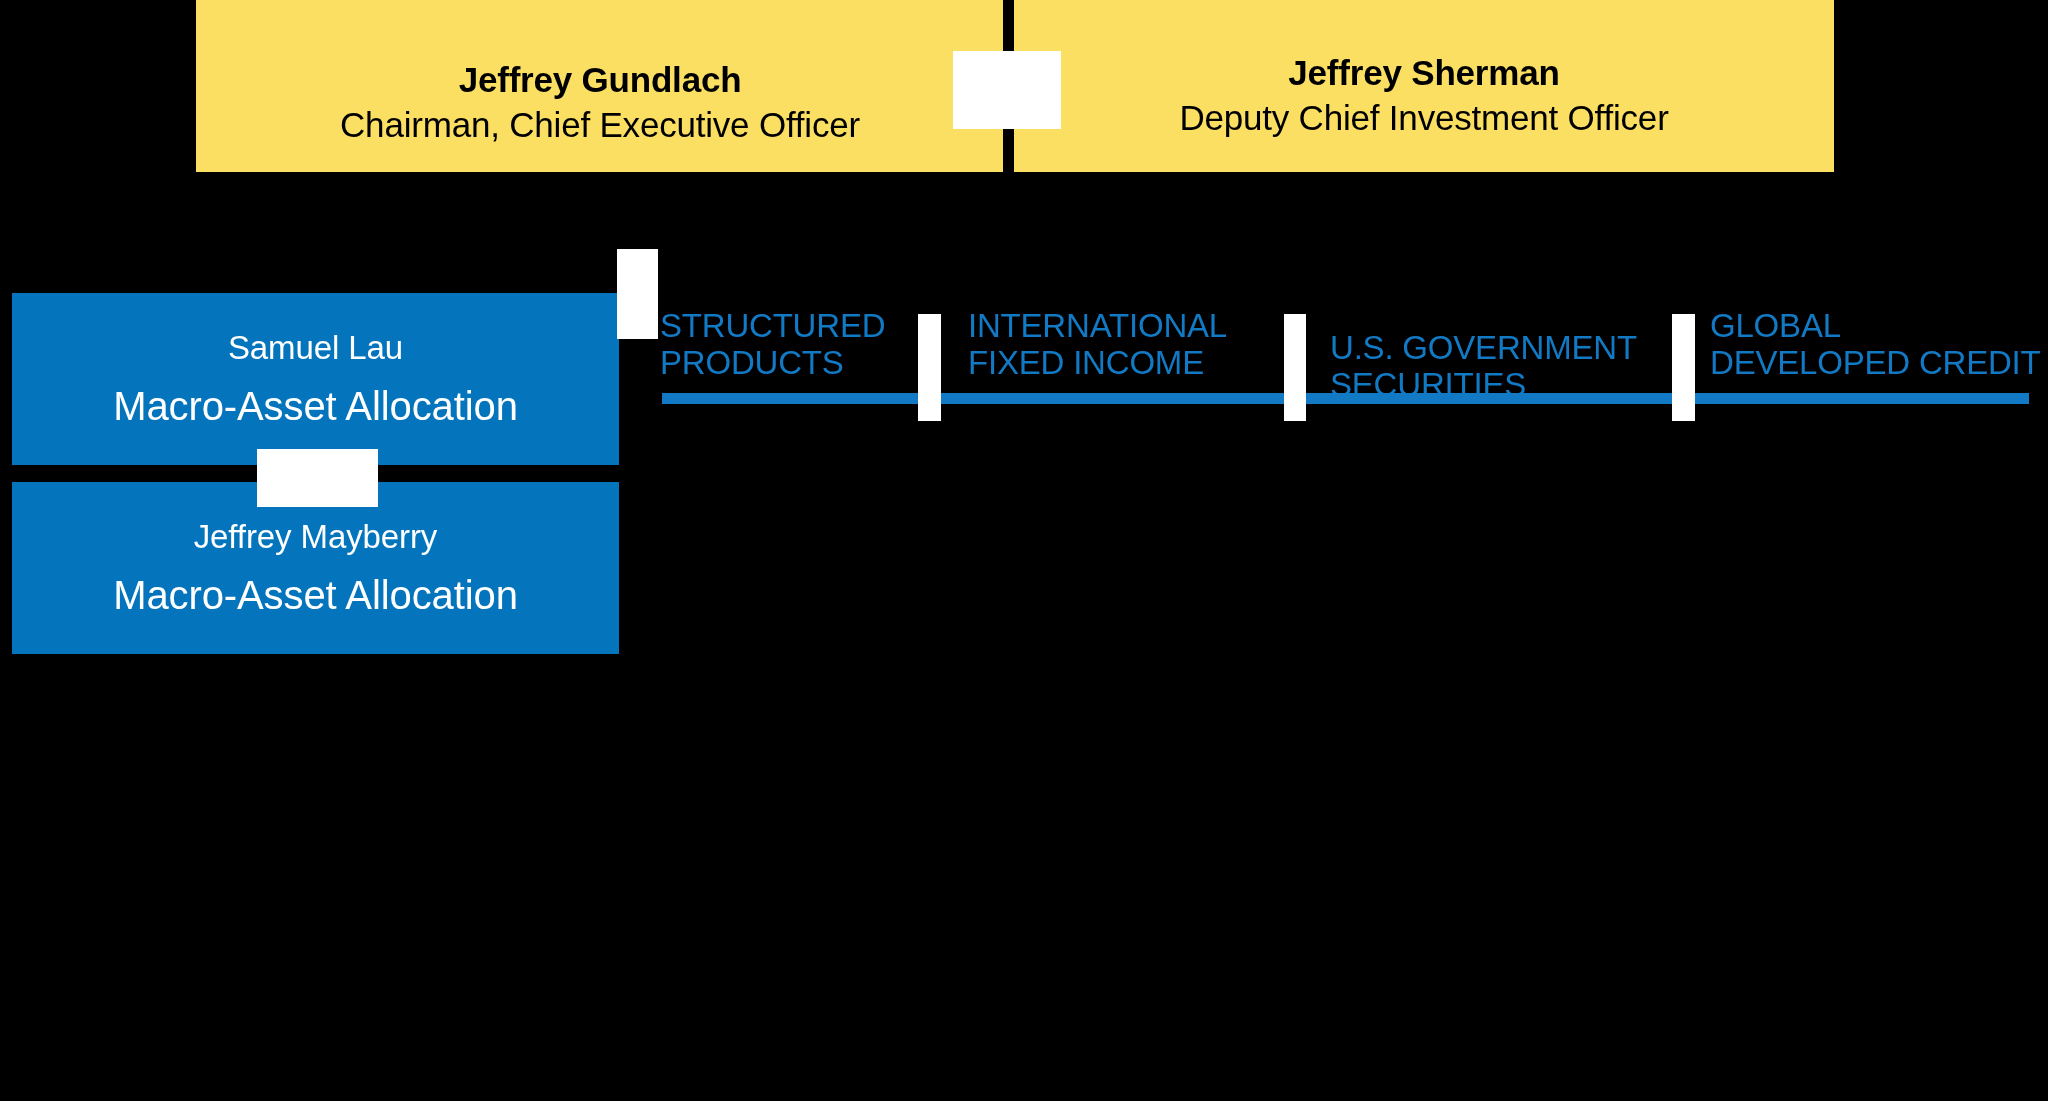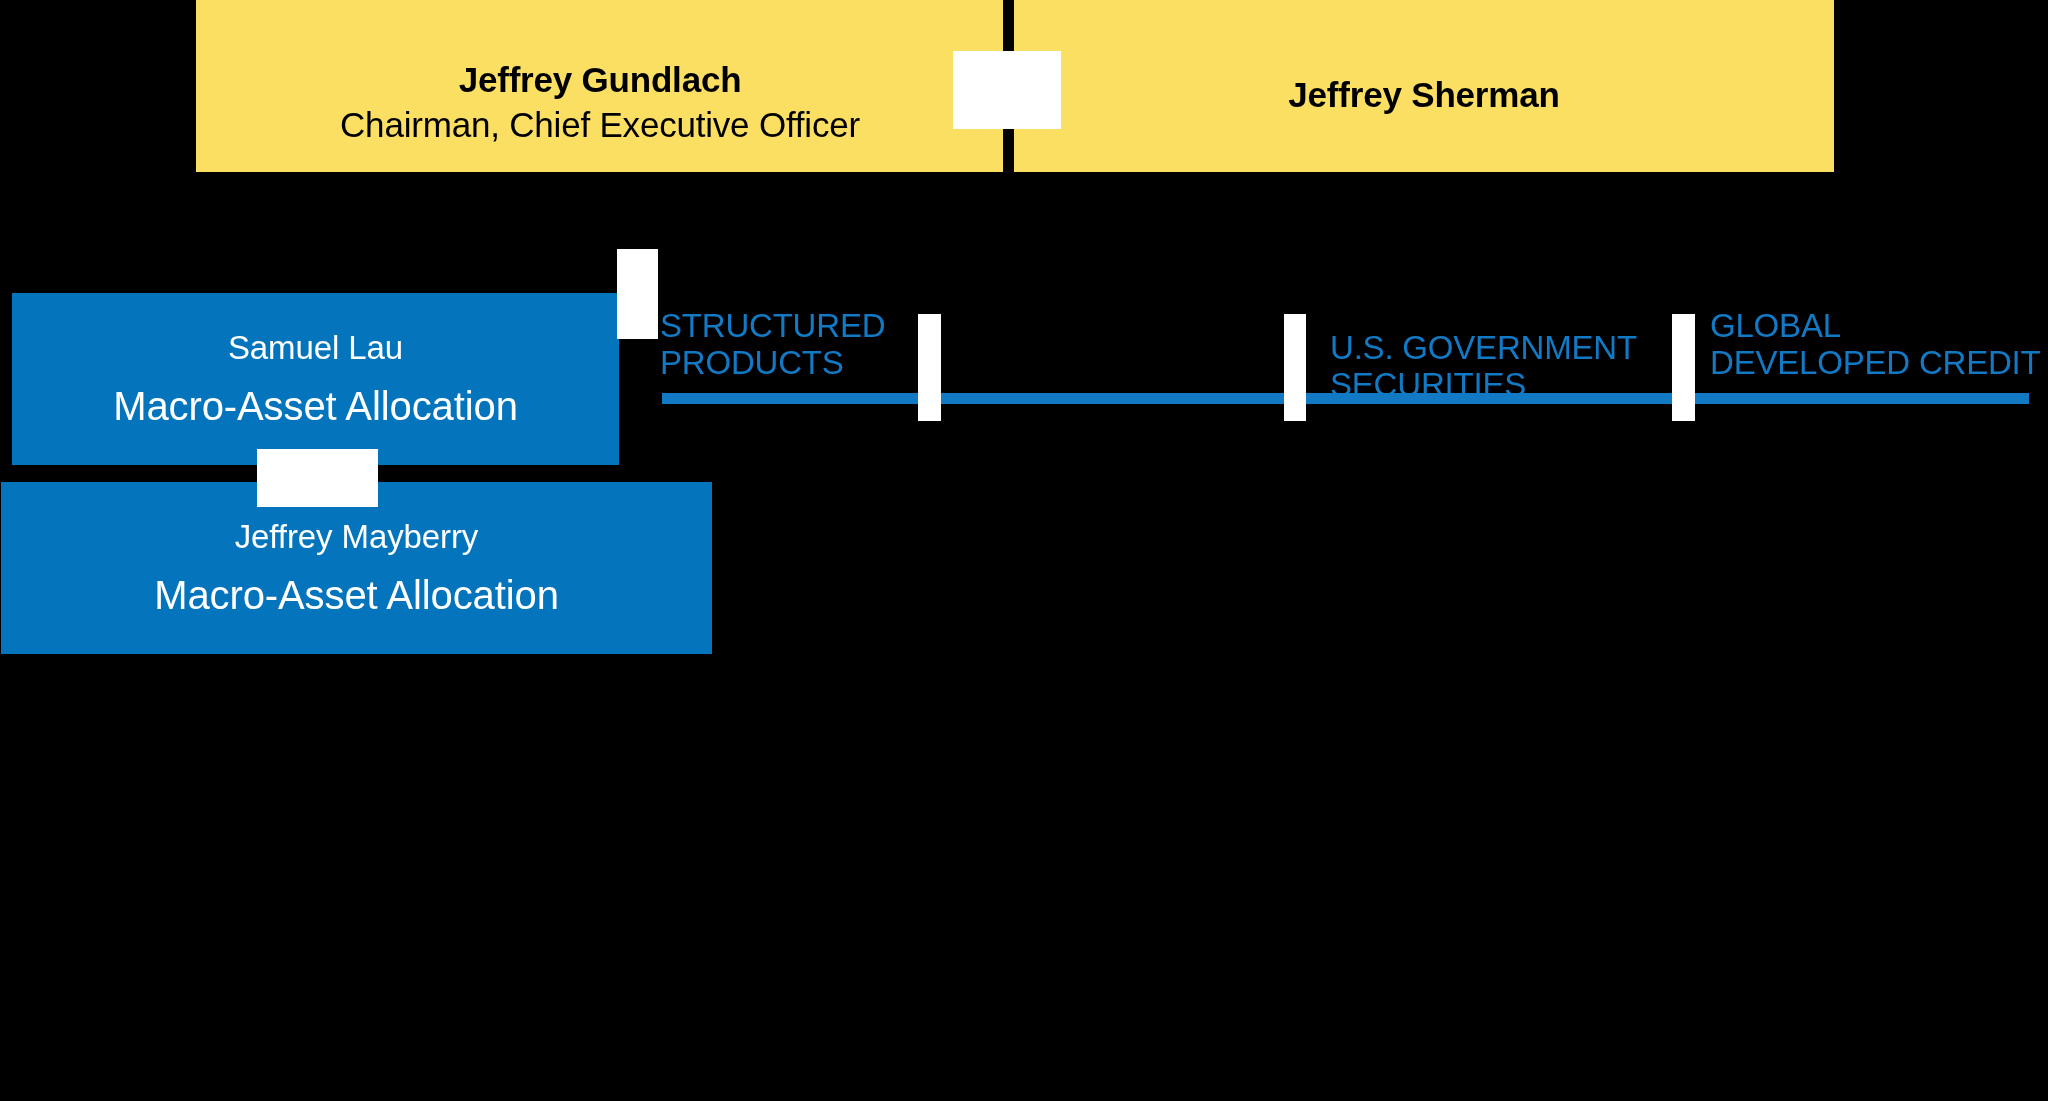--- a/index.html
+++ b/index.html
@@ -107,23 +107,23 @@
     margin-top: 14px;
   }
 
   #team-lau {
     left: 12px;
     top: 293px;
     width: 607px;
     height: 172px;
   }
   #team-mayberry {
-    left: 1px;
+    left: 12px;
     top: 482px;
-    width: 711px;
+    width: 607px;
     height: 172px;
   }
 
   
   #team-connector {
     position: absolute;
     left: 257px;
     top: 449px;
     width: 121px;
     height: 58px;
@@ -183,20 +183,21 @@
 
 <div id="canvas">
 
   <div class="exec-box" id="exec-gundlach">
     <div class="exec-name">Jeffrey Gundlach</div>
     <div class="exec-title">Chairman, Chief Executive Officer</div>
   </div>
 
   <div class="exec-box" id="exec-sherman">
     <div class="exec-name">Jeffrey Sherman</div>
+    <div class="exec-title">Deputy Chief Investment Officer</div>
   </div>
 
   <div id="exec-divider"></div>
   <div id="exec-connector"></div>
 
   <div class="team-box" id="team-lau">
     <div class="team-name">Samuel Lau</div>
     <div class="team-role">Macro-Asset Allocation</div>
   </div>
 
@@ -204,20 +205,22 @@
     <div class="team-name">Jeffrey Mayberry</div>
     <div class="team-role">Macro-Asset Allocation</div>
   </div>
 
   <div id="team-connector"></div>
   <div id="team-right-connector"></div>
 
   <div class="cat-header" id="cat-structured">STRUCTURED
 PRODUCTS</div>
 
+  <div class="cat-header" id="cat-international">INTERNATIONAL
+FIXED INCOME</div>
 
   <div class="cat-header" id="cat-usgov">U.S. GOVERNMENT
 SECURITIES</div>
 
   <div class="cat-header" id="cat-globalcredit">GLOBAL
 DEVELOPED CREDIT</div>
 
   <div id="cat-underline"></div>
 
   <div class="cat-sep" id="cat-sep-1"></div>

